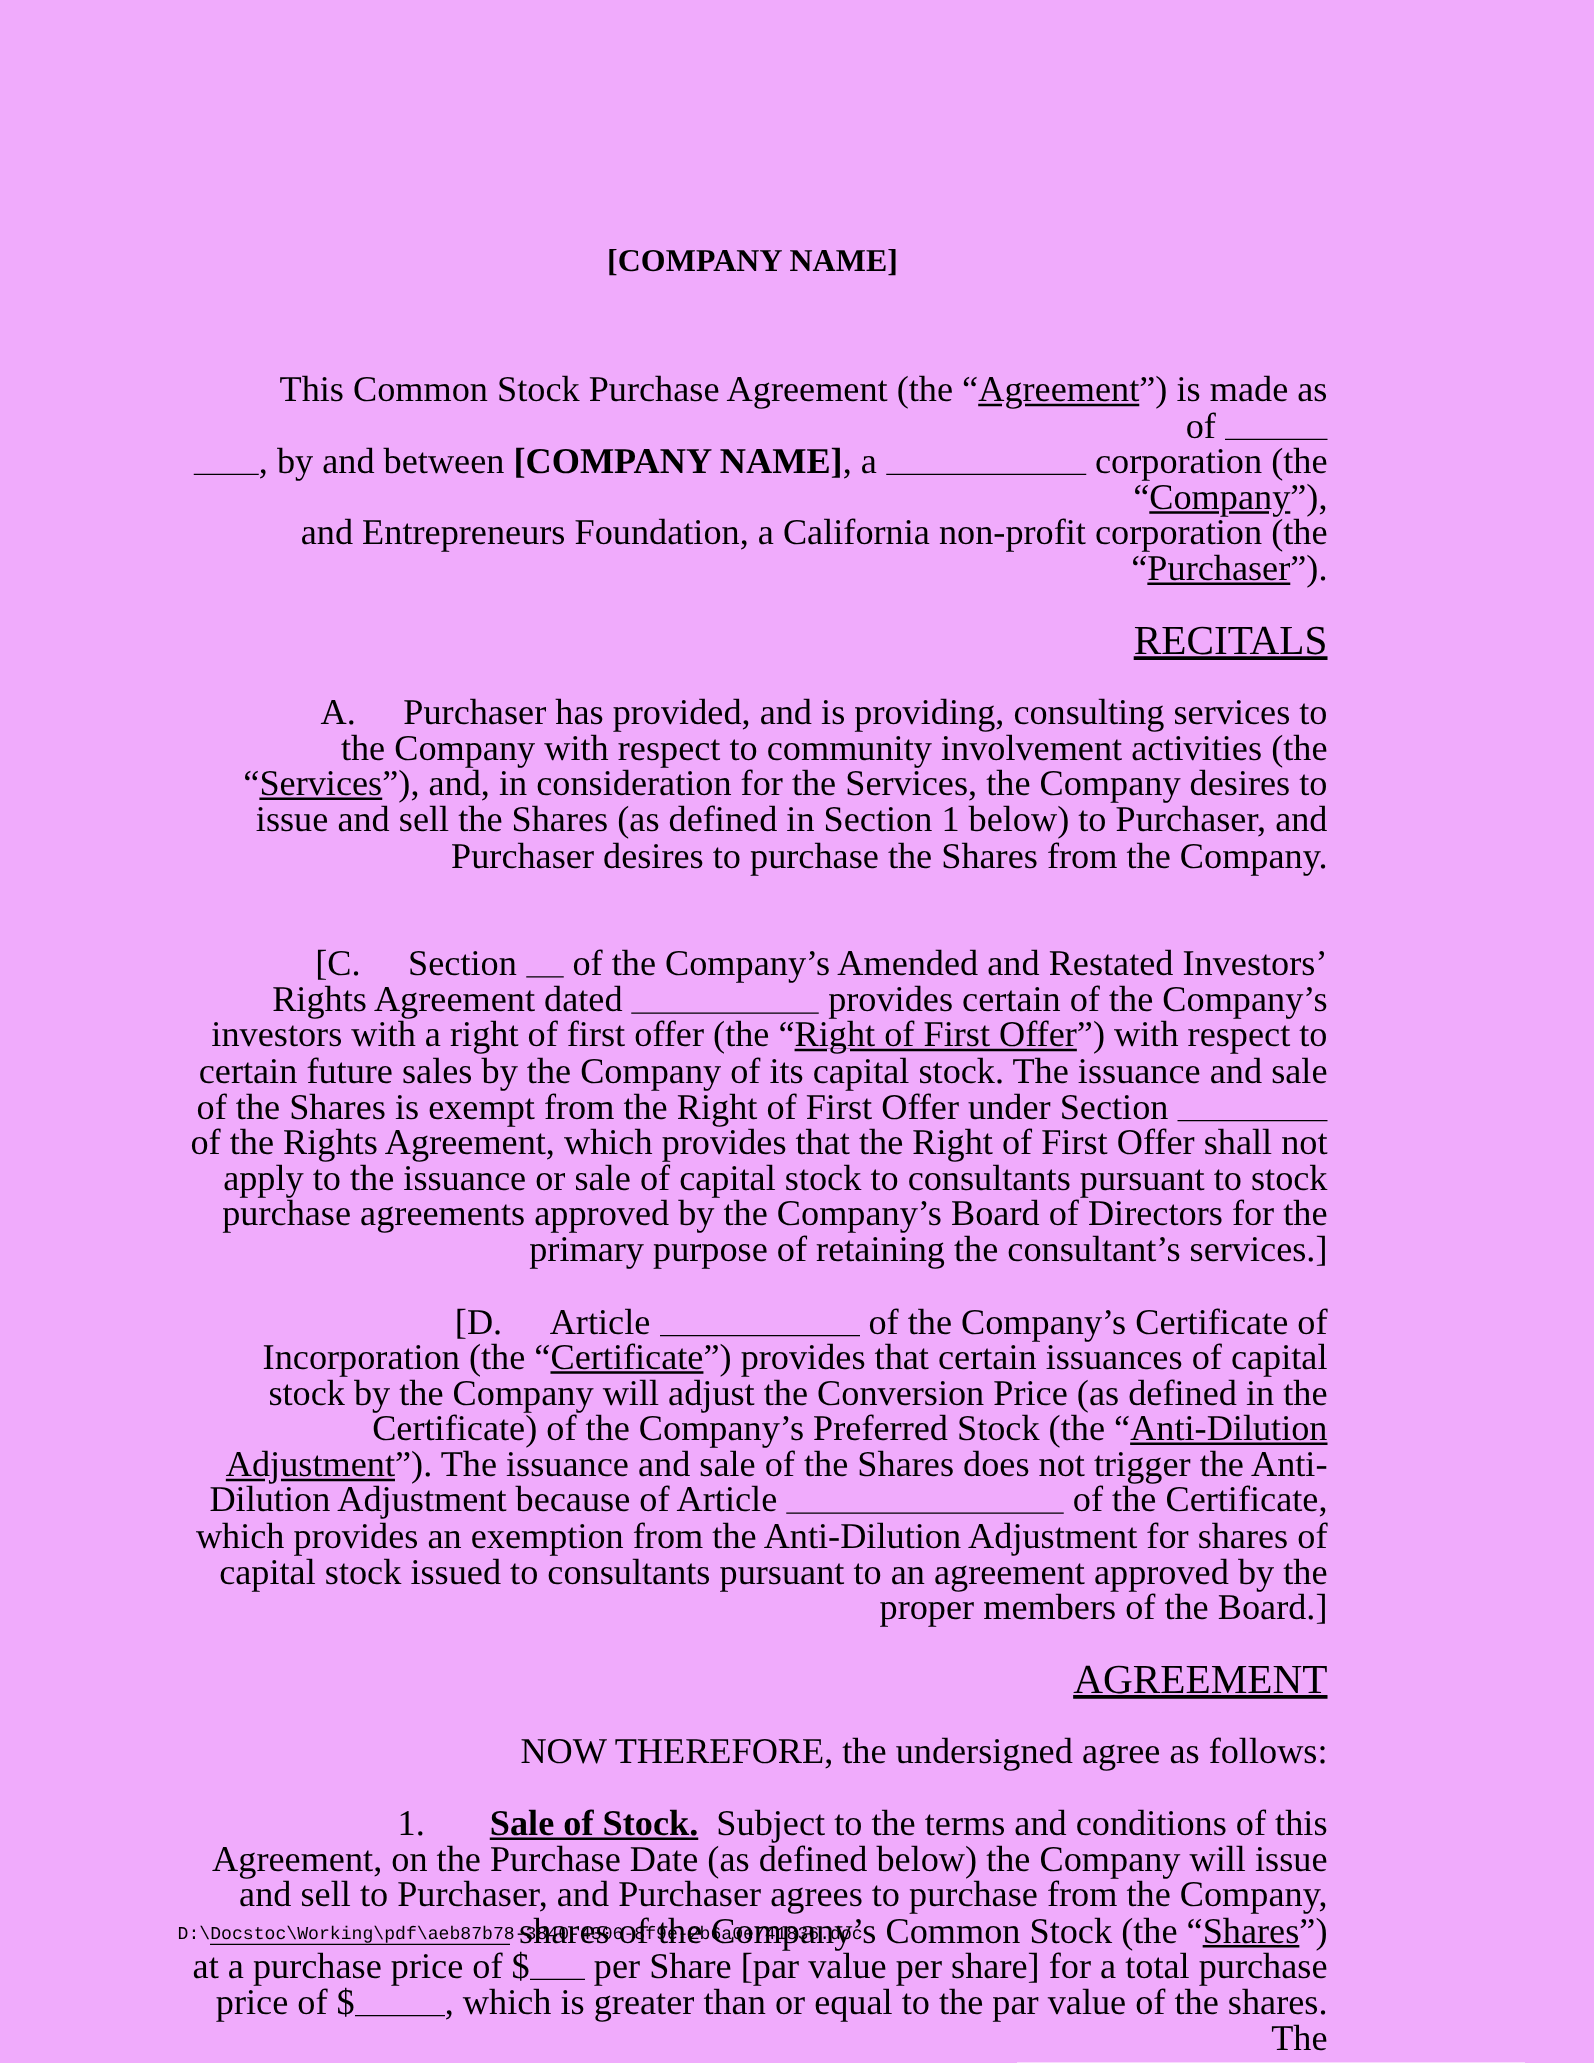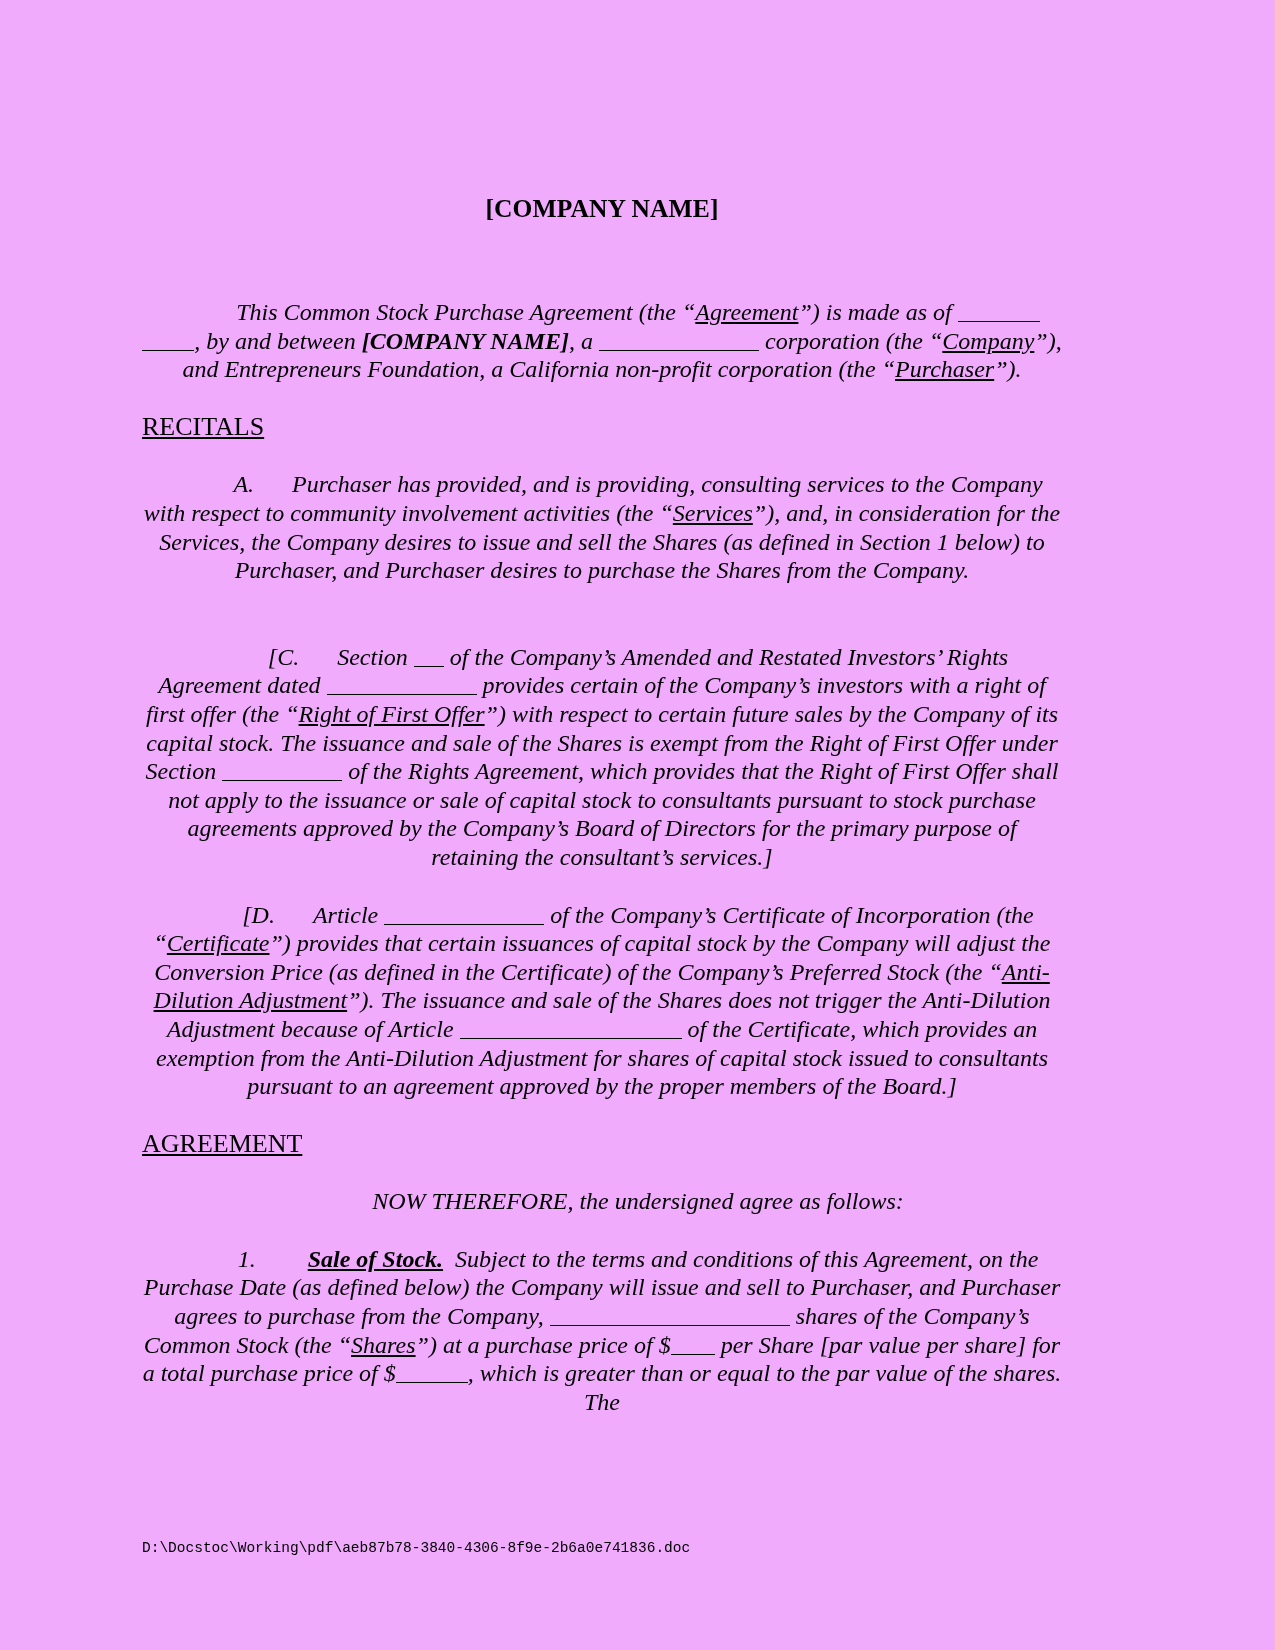--- a/index.html
+++ b/index.html
@@ -37,40 +37,39 @@
     font-weight: bold;
     font-size: 25.5px;
     line-height: 1.1;
     margin-top: 38px;
     letter-spacing: 0.1px;
   }
   .title-agreement span.u {
     text-decoration: underline;
   }
   p.para {
-    font-size: 24px;
+    font-size: 29px;
     line-height: 28.6px;
-    text-align: center;
+    text-align: right;
     margin: 0;
     text-indent: 0;
-    font-style: italic;
   }
   .spacer-lg { height: 46px; }
   .spacer-md { height: 29px; }
   .indent {
     display: inline-block;
     width: 72px;
   }
   .lettergap {
     display: inline-block;
     width: 38px;
   }
   .heading-center {
-    text-align: left;
-    font-size: 26px;
+    text-align: right;
+    font-size: 33px;
     line-height: 28.6px;
   }
   .heading-center span.u { text-decoration: underline; }
   .u { text-decoration: underline; }
   .b { font-weight: bold; }
   .bu { font-weight: bold; text-decoration: underline; }
   .blank {
     display: inline-block;
     border-bottom: 1.5px solid #000;
     vertical-align: -2px;

